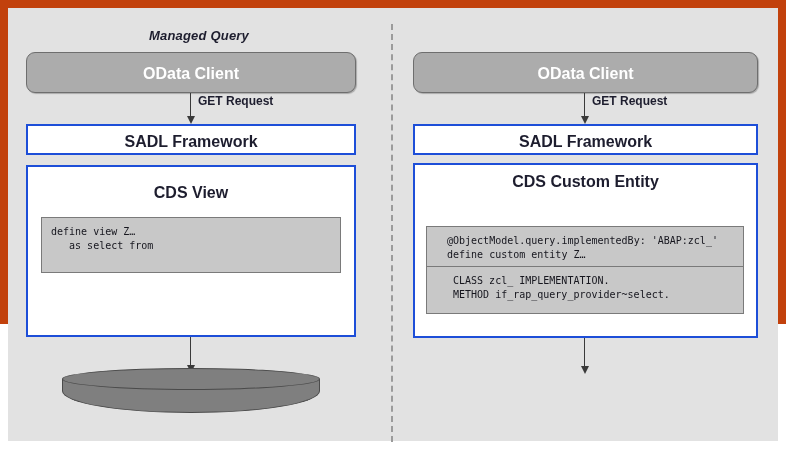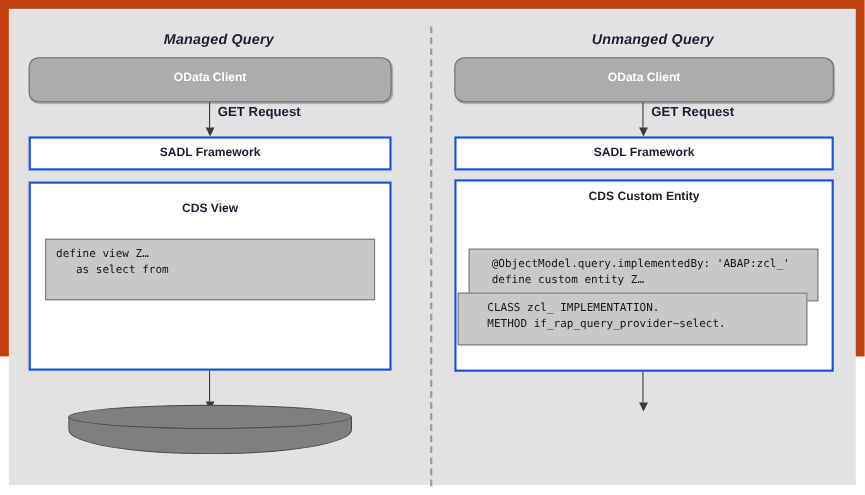--- a/index.html
+++ b/index.html
@@ -57,21 +57,21 @@
     position: absolute;
     box-sizing: border-box;
     border: 2px solid #1d4ed8;
     background: #ffffff;
   }
   .box-label {
     position: absolute;
     left: 0;
     width: 100%;
     text-align: center;
-    font-size: 11px;
+    font-size: 16px;
     font-weight: bold;
     color: #1d1d2e;
   }
 
   .client-box {
     background: #acacac;
     border: 1px solid #6e6e6e;
     border-radius: 9px;
     box-shadow: 1px 1px 1px rgba(0,0,0,.25);
   }
@@ -180,40 +180,39 @@
     <div class="code-block" style="left:33px; top:209px; width:300px; height:56px;">define view Z…
    as select from</div>
 
     <div class="arrow" style="left:182px; top:329px; height:28px;"></div>
 
     <div class="cylinder" style="left:54px; top:360px; width:258px; height:45px;">
       <div class="cyl-body"></div>
       <div class="cyl-top"></div>
     </div>
 
-    <div class="col-title" id="title-right">Unmanged Query</div>
 
     <div class="box client-box" style="left:405px; top:44px; width:345px; height:41px;">
       <div class="box-label" style="top:12px;">OData Client</div>
     </div>
 
     <div class="arrow" style="left:576px; top:85px; height:23px;"></div>
     <div class="arrow-label" style="left:584px; top:86px;">GET Request</div>
 
     <div class="box" style="left:405px; top:116px; width:345px; height:31px;">
       <div class="box-label" style="top:7px;">SADL Framework</div>
     </div>
 
     <div class="box" style="left:405px; top:155px; width:345px; height:175px;">
       <div class="box-label" style="top:8px;">CDS Custom Entity</div>
     </div>
 
     <div class="code-block" style="left:418px; top:218px; width:318px; height:48px;padding-left:20px;">@ObjectModel.query.implementedBy: 'ABAP:zcl_'
 define custom entity Z…</div>
 
-    <div class="code-block" style="left:408px; top:258px; width:318px; height:48px;padding-left:26px;">CLASS zcl_ IMPLEMENTATION.
+    <div class="code-block" style="left:418px; top:258px; width:318px; height:48px;padding-left:26px;">CLASS zcl_ IMPLEMENTATION.
 METHOD if_rap_query_provider~select.</div>
 
     <div class="arrow" style="left:576px; top:330px; height:28px;"></div>
 
 
   </div>
 </div>
 
 </body></html>

